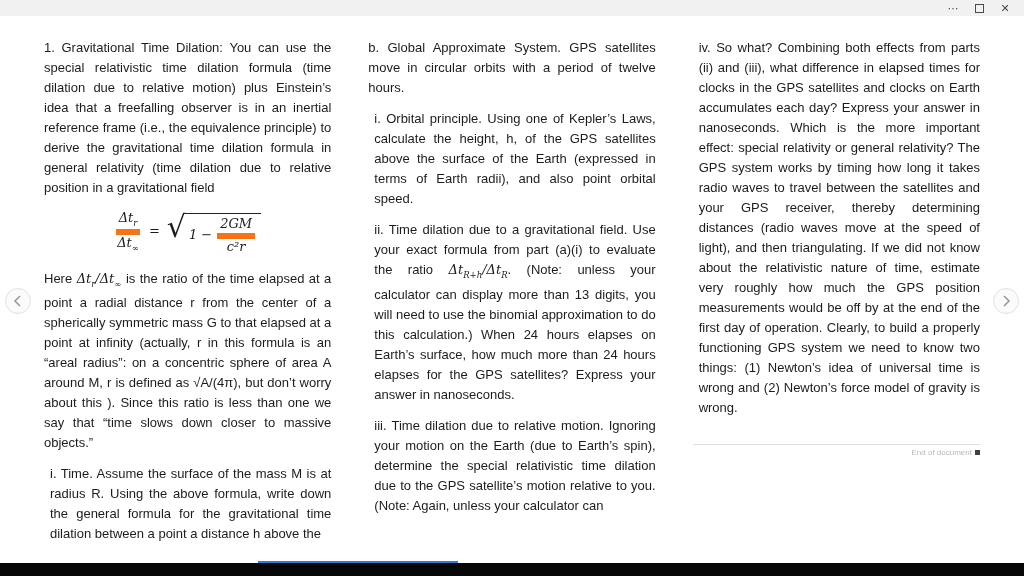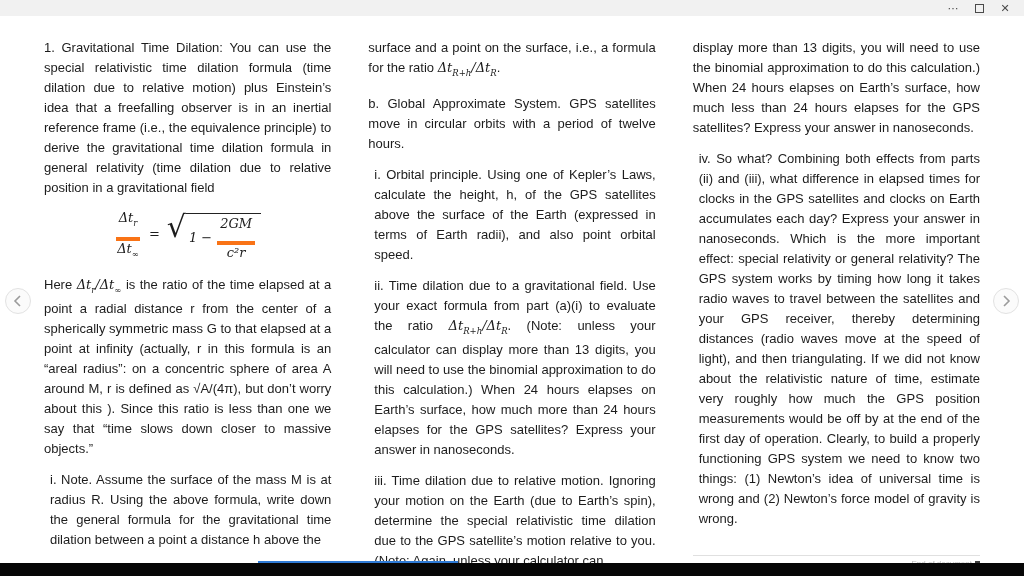--- a/index.html
+++ b/index.html
@@ -23,21 +23,21 @@
   .col p.sub-head{padding-left:6px;}
   b{font-weight:400;}
 
   
   .im{font-family:"DejaVu Serif",serif;font-style:italic;}
   sub{font-size:8.5px;}
   .formula{display:flex;justify-content:center;align-items:center;gap:7px;
            font-family:"DejaVu Serif",serif;font-style:italic;font-size:13px;
            margin:4px 0 14px;color:#1c1c1c;line-height:1.15;}
   .frac{display:inline-flex;flex-direction:column;align-items:center;}
-  .frac .fnum{padding:0 3px 9px;border-bottom:4px solid #f97316;}
+  .frac .fnum{padding:0 3px 1px;border-bottom:6px solid #f97316;}
   .frac .fden{padding:1px 3px 0;}
   .sqrt{display:inline-flex;align-items:flex-start;}
   .sqrt .sign{font-style:normal;font-size:30px;line-height:1;transform:translateY(3px);}
   .sqrt .radicand{border-top:1px solid #222;display:inline-flex;align-items:center;gap:5px;
                   padding:3px 6px 0 3px;margin-top:4px;}
 
   
   .navbtn{position:absolute;top:272px;width:26px;height:26px;border-radius:50%;
           background:#fbfbfb;border:1px solid #e2e2e2;display:flex;align-items:center;
           justify-content:center;padding:0;cursor:pointer;}
@@ -91,37 +91,35 @@
                 <span class="fnum">2GM</span>
                 <span class="fden">c²r</span>
               </span>
             </span>
           </span>
         </div>
 
         <p><span>Here </span><span class="im"><span>Δt</span><sub>r</sub><span>/</span><span>Δt</span><sub>∞</sub></span><span> is the ratio of the time elapsed at a point a radial distance r from the center of a spherically symmetric mass G to that elapsed at a point at infinity (actually, r in this formula is an “areal radius”: on a concentric sphere of area A around M, r is defined as √A/(4π), but don’t worry about this ). Since this ratio is less than one we say that “time slows down closer to massive objects.”</span></p>
 
 
-        <p class="sub-head"><b>i. Note.</b><span> Assume the surface of the mass M is at radius R. Using the above formula, write down the general formula for the gravitational time dilation between a point a distance h above the</span></p>
+        <p class="sub-head"><b>i. Time.</b><span> Assume the surface of the mass M is at radius R. Using the above formula, write down the general formula for the gravitational time dilation between a point a distance h above the</span></p>
       </div>
 
       <div class="col">
-        <p><span>surface and a point on the surface, i.e., a formula for the ratio </span><span class="im"><span>Δt</span><sub>R+h</sub><span>/</span><span>Δt</span><sub>R</sub></span><span>.</span></p>
 
         <p><b>b. Global Approximate System.</b><span> GPS satellites move in circular orbits with a period of twelve hours.</span></p>
 
         <p class="sub-head"><b>i. Orbital principle.</b><span> Using one of Kepler’s Laws, calculate the height, h, of the GPS satellites above the surface of the Earth (expressed in terms of Earth radii), and also point orbital speed.</span></p>
 
         <p class="sub-head"><b>ii. Time dilation due to a gravitational field.</b><span> Use your exact formula from part (a)(i) to evaluate the ratio </span><span class="im"><span>Δt</span><sub>R+h</sub><span>/</span><span>Δt</span><sub>R</sub></span><span>. (Note: unless your calculator can display more than 13 digits, you will need to use the binomial approximation to do this calculation.) When 24 hours elapses on Earth’s surface, how much more than 24 hours elapses for the GPS satellites? Express your answer in nanoseconds.</span></p>
 
         <p class="sub-head"><b>iii. Time dilation due to relative motion</b><span>. Ignoring your motion on the Earth (due to Earth’s spin), determine the special relativistic time dilation due to the GPS satellite’s motion relative to you. (Note: Again, unless your calculator can</span></p>
       </div>
 
       <div class="col">
-        <p><span>display more than 13 digits, you will need to use the binomial approximation to do this calculation.) When 24 hours elapses on Earth’s surface, how much less than 24 hours elapses for the GPS satellites? Express your answer in nanoseconds.</span></p>
 
         <p class="sub-head"><b>iv. So what?</b><span> Combining both effects from parts (ii) and (iii), what difference in elapsed times for clocks in the GPS satellites and clocks on Earth accumulates each day? Express your answer in nanoseconds. Which is the more important effect: special relativity or general relativity? The GPS system works by timing how long it takes radio waves to travel between the satellites and your GPS receiver, thereby determining distances (radio waves move at the speed of light), and then triangulating. If we did not know about the relativistic nature of time, estimate very roughly how much the GPS position measurements would be off by at the end of the first day of operation. Clearly, to build a properly functioning GPS system we need to know two things: (1) Newton’s idea of universal time is wrong and (2) Newton’s force model of gravity is wrong.</span></p>
 
         <div class="endline">
           <span>End of document</span><span class="endsq"></span>
         </div>
       </div>
 
     </div>
 

